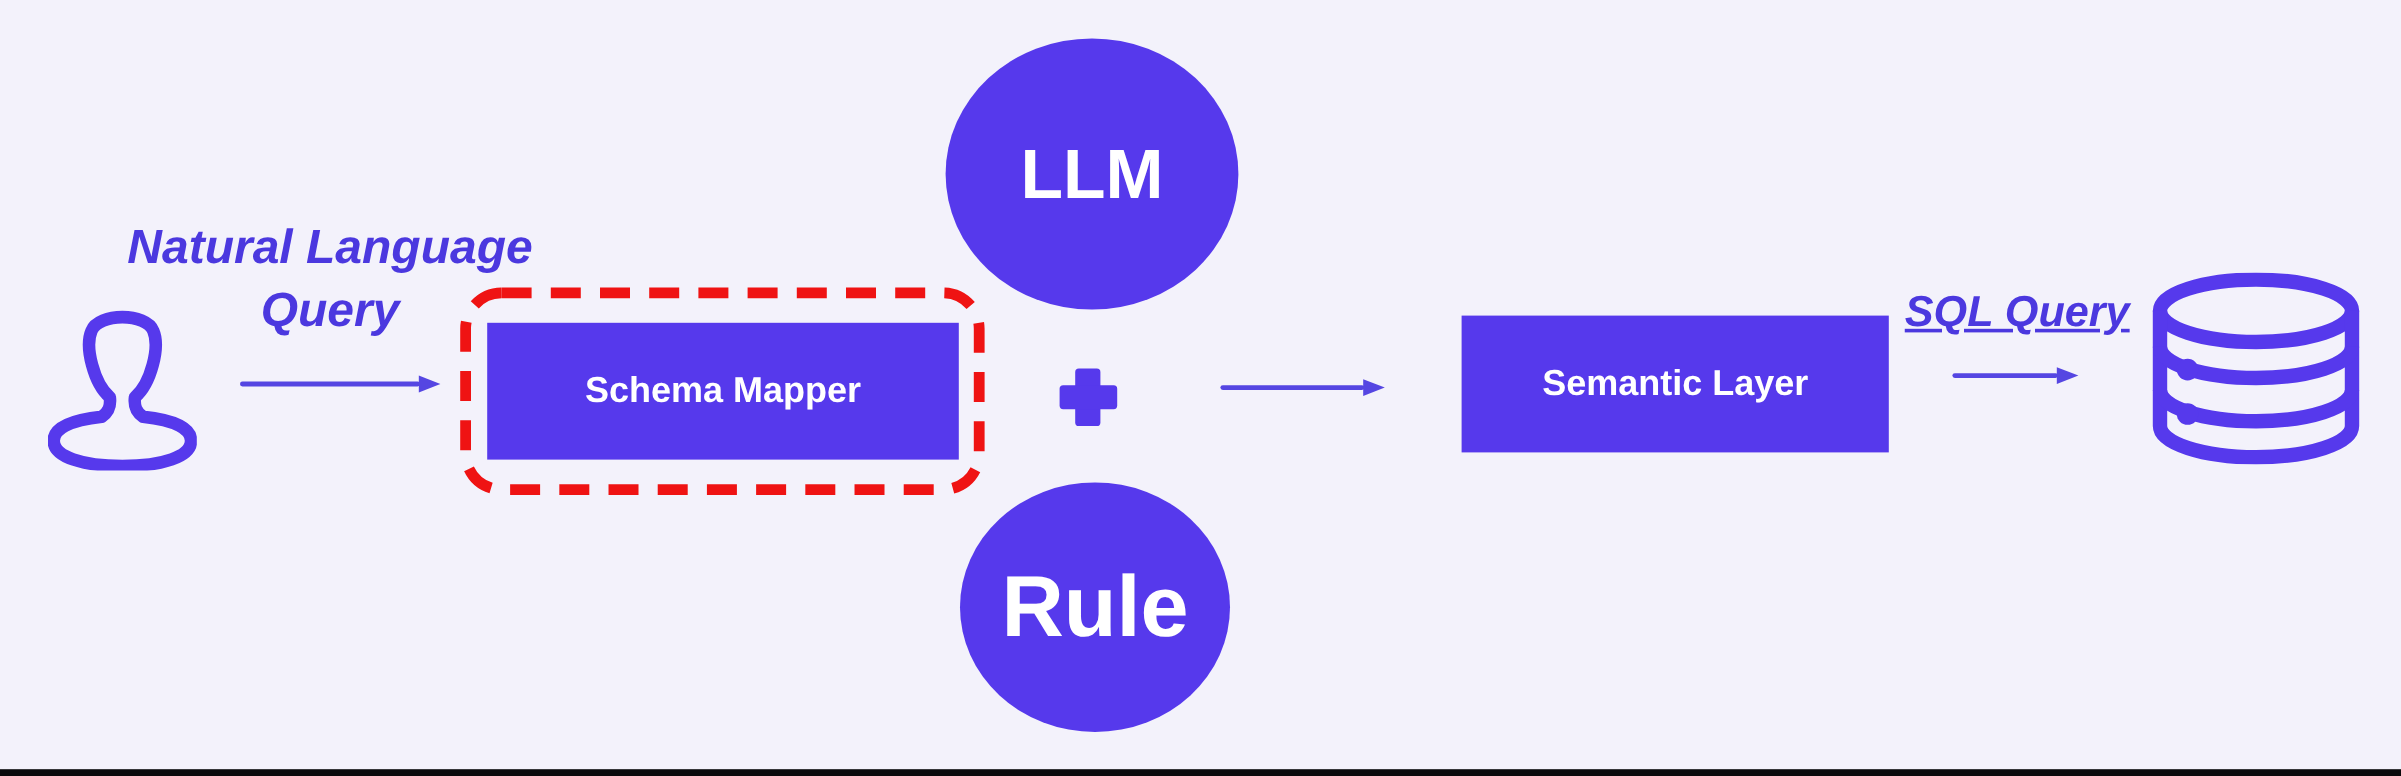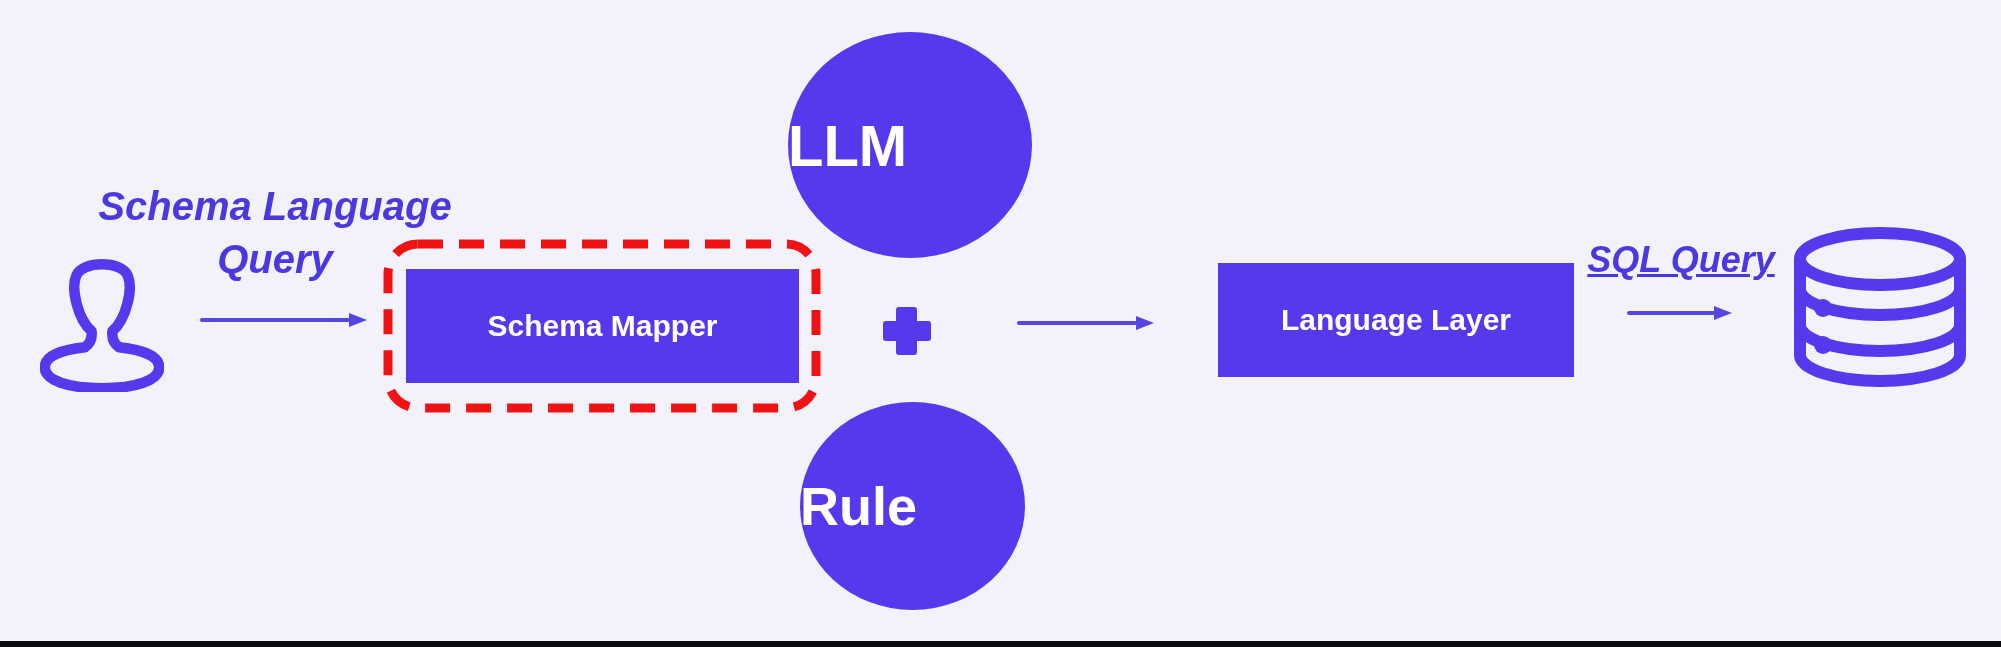--- a/index.html
+++ b/index.html
@@ -52,43 +52,43 @@
     display:flex;align-items:center;justify-content:center;
     font-weight:700;font-size:30px;
   }
   .box-schema{left:406px;top:269px;width:393px;height:114px;}
   .box-semantic{left:1218px;top:263px;width:356px;height:114px;}
   .node-circle{
     position:absolute;
     background:var(--primary);
     border-radius:50%;
     color:var(--node-text);
-    display:flex;align-items:center;justify-content:flex-start;
+    display:flex;align-items:center;justify-content:center;
     font-weight:700;
   }
   .circle-llm{left:788px;top:32px;width:244px;height:226px;font-size:58px;}
-  .circle-rule{left:800px;top:402px;width:225px;height:208px;font-size:54px;}
+  .circle-rule{left:800px;top:402px;width:225px;height:208px;font-size:72px;}
   .highlight-rect{position:absolute;left:382px;top:238px;}
   .plus{position:absolute;left:883px;top:307px;width:48px;height:48px;}
   .plus .bar-v{position:absolute;left:13px;top:0;width:21px;height:48px;background:var(--primary);border-radius:3px;}
   .plus .bar-h{position:absolute;left:0;top:14px;width:48px;height:20px;background:var(--primary);border-radius:3px;}
   .person{position:absolute;left:40px;top:252px;}
   .database{position:absolute;left:1792px;top:227px;}
   .bottom-bar{position:absolute;left:0;right:0;bottom:0;height:6px;background:var(--bottom);}
 </style>
 </head>
 <body>
 
 <div class="stage">
 
   <svg class="person" width="124" height="140" viewBox="0 0 130 145" aria-hidden="true">
     <path d="M47 99 C53 95 55 90 54 82 C40 70 32 38 38 24 C44 8 86 8 92 24 C98 38 90 70 76 82 C75 90 77 95 83 99 C112 102 125 110 125 120 C125 134 100 142 65 142 C30 142 5 134 5 120 C5 110 18 102 47 99 Z" fill="none" stroke="#5639EC" stroke-width="11" stroke-linejoin="round"></path>
   </svg>
 
-  <div class="flow-label label-nl">Schema Language Query</div>
+  <div class="flow-label label-nl">Natural Language Query</div>
   <div class="arrow arrow-1"></div>
 
   <svg class="highlight-rect" width="440" height="176" viewBox="0 0 440 176" aria-hidden="true">
     <rect x="6" y="6" width="428" height="164" rx="30" fill="none" stroke="#EF1313" stroke-width="9" stroke-dasharray="25 16"></rect>
   </svg>
 
   <div class="node-box box-schema">
     <span>Schema Mapper</span>
   </div>
 
@@ -101,21 +101,21 @@
     <div class="bar-h"></div>
   </div>
 
   <div class="node-circle circle-rule">
     <span>Rule</span>
   </div>
 
   <div class="arrow arrow-2"></div>
 
   <div class="node-box box-semantic">
-    <span>Language Layer</span>
+    <span>Semantic Layer</span>
   </div>
 
   <div class="flow-label label-sql">SQL Query</div>
   <div class="arrow arrow-3"></div>
 
   <svg class="database" width="176" height="160" viewBox="0 0 176 160" aria-hidden="true">
     <ellipse cx="88" cy="32" rx="80" ry="26" fill="none" stroke="#5639EC" stroke-width="12"></ellipse>
     <path d="M8 32 L8 128" fill="none" stroke="#5639EC" stroke-width="12"></path>
     <path d="M168 32 L168 128" fill="none" stroke="#5639EC" stroke-width="12"></path>
     <path d="M8 128 A80 26 0 0 0 168 128" fill="none" stroke="#5639EC" stroke-width="12"></path>

